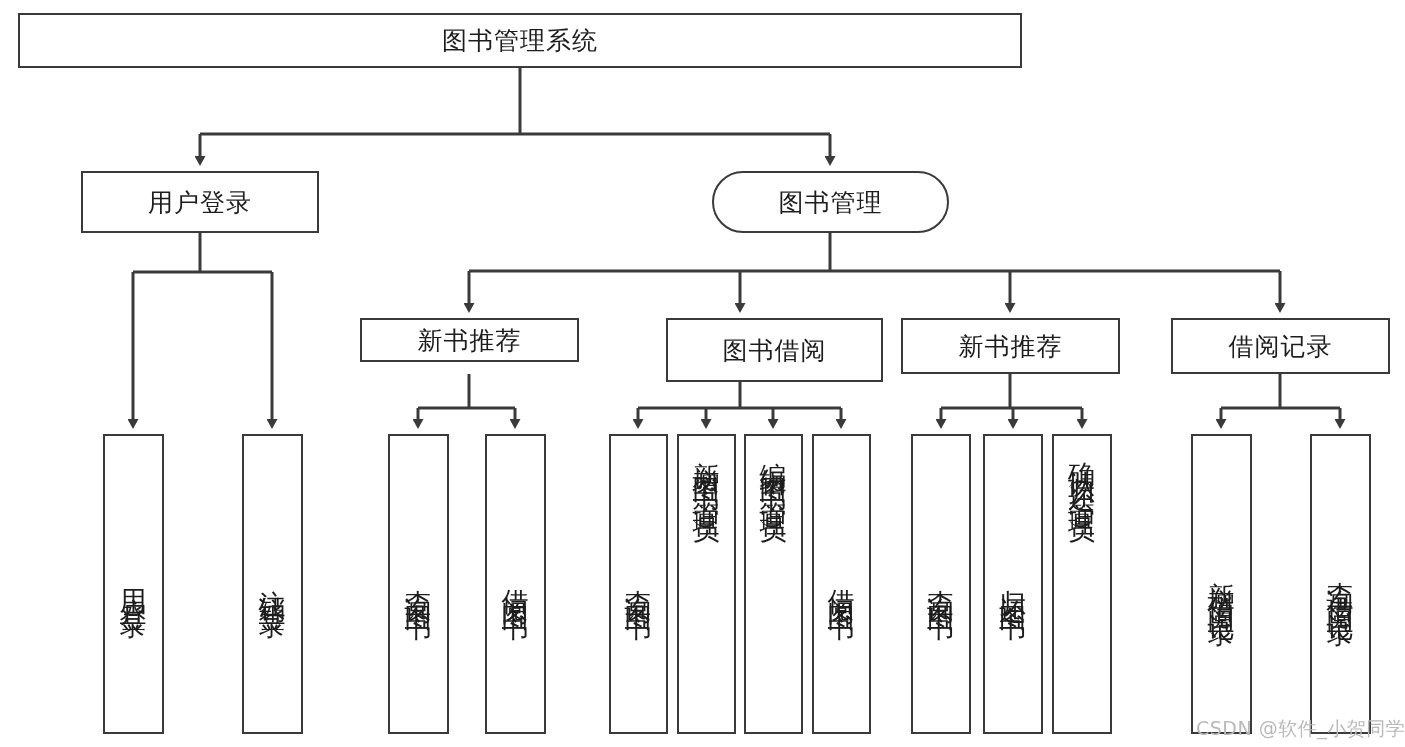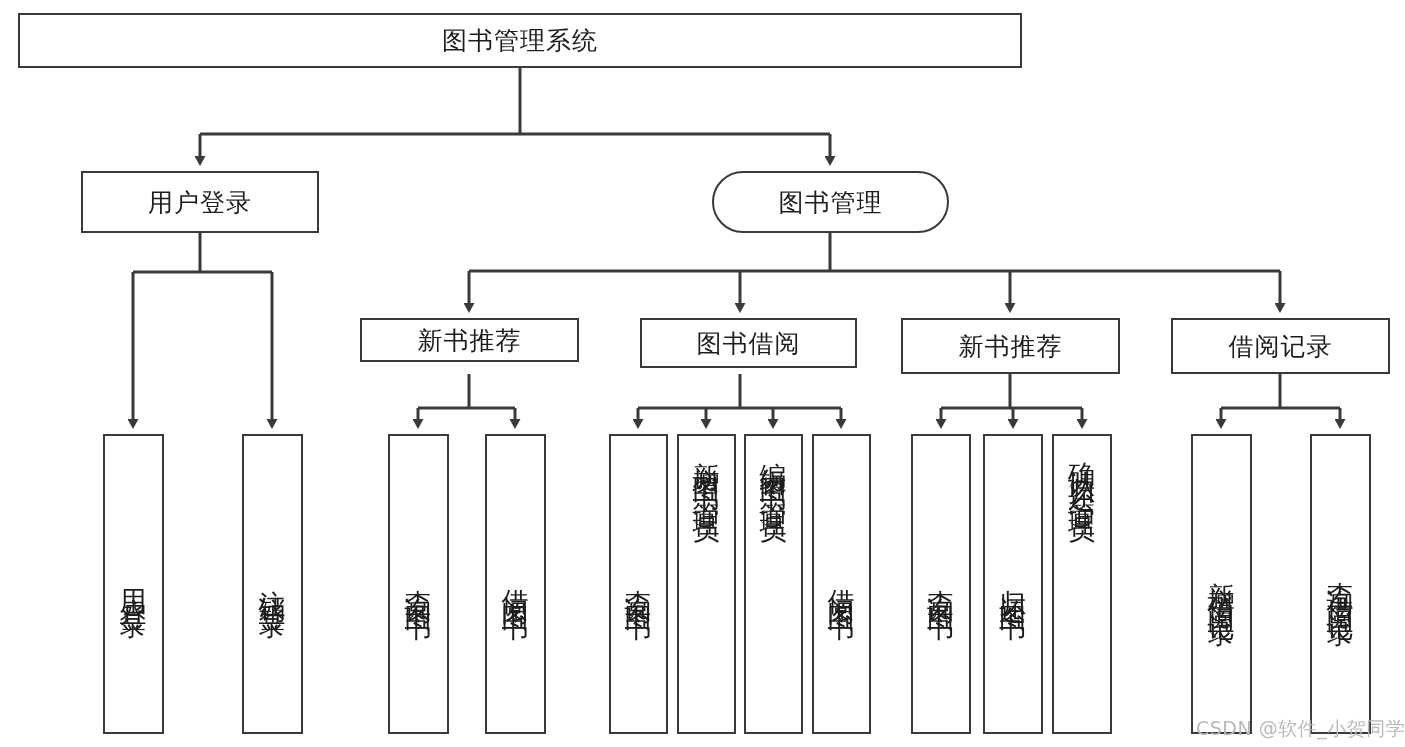--- a/index.html
+++ b/index.html
@@ -137,21 +137,21 @@
   <div class="node h" style="left:81px; top:171px; width:238px; height:62px;">
     <span class="lbl">用户登录</span>
   </div>
   <div class="node h" style="left:712px; top:171px; width:237px; height:62px;border-radius:31px;">
     <span class="lbl">图书管理</span>
   </div>
 
   <div class="node h" style="left:360px; top:318px; width:219px; height:44px;">
     <span class="lbl">新书推荐</span>
   </div>
-  <div class="node h" style="left:640px; top:318px; width:217px; height:50px;">
+  <div class="node h" style="left:666px; top:318px; width:217px; height:64px;">
     <span class="lbl">图书借阅</span>
   </div>
   <div class="node h" style="left:901px; top:318px; width:219px; height:56px;">
     <span class="lbl">新书推荐</span>
   </div>
   <div class="node h" style="left:1171px; top:318px; width:219px; height:56px;">
     <span class="lbl">借阅记录</span>
   </div>
 
   <div class="node v" style="left:103px; top:434px; width:61px; height:300px;">

